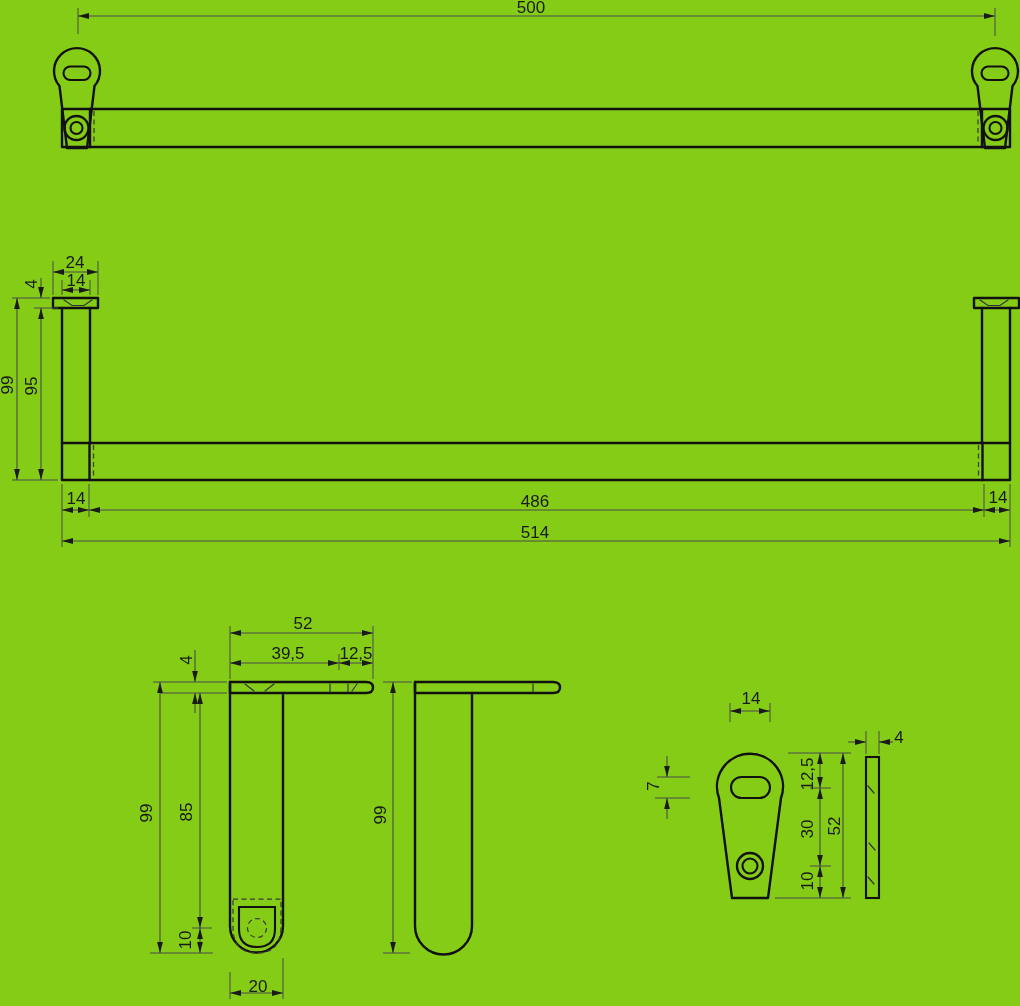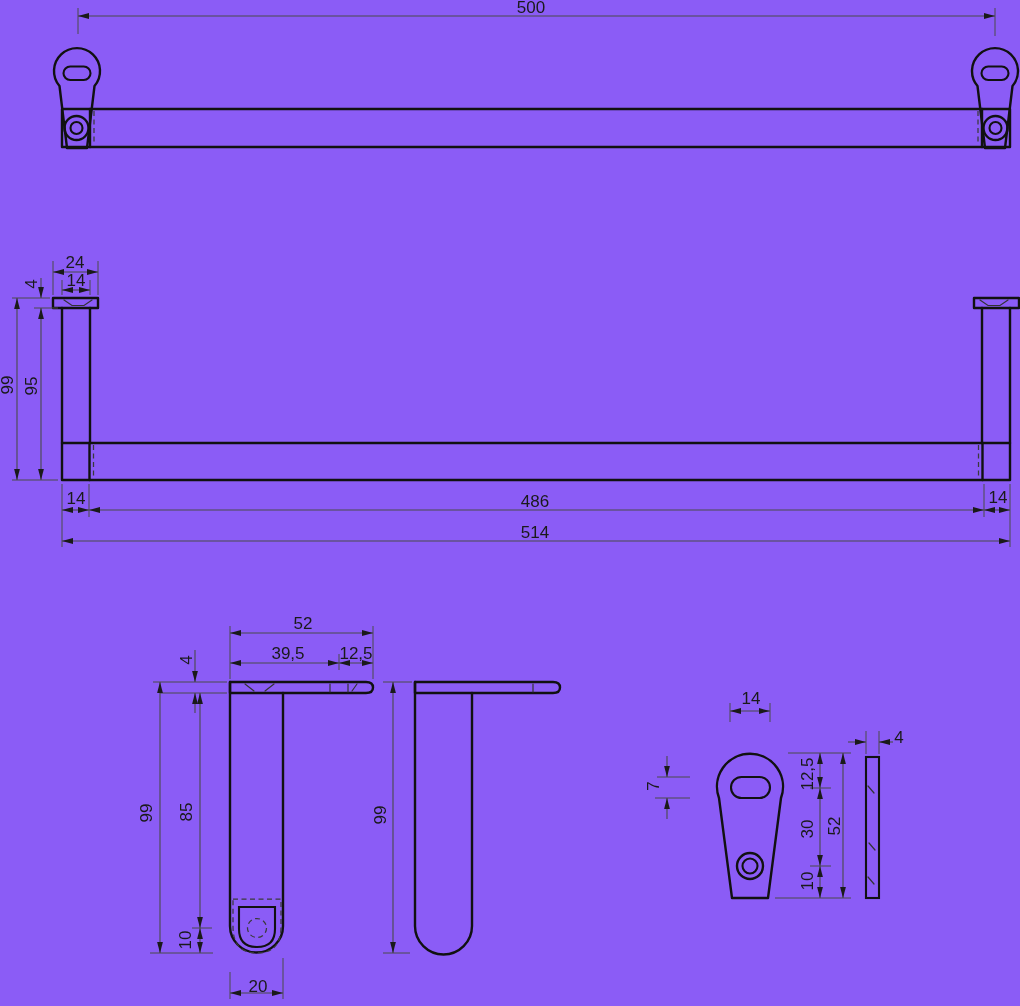--- a/index.html
+++ b/index.html
@@ -1,16 +1,16 @@
 <!DOCTYPE html>
 <html><head>
 <meta charset="utf-8">
 <style>
   html,body{margin:0;padding:0;background:#ffffff;}
-  .frame{position:relative;width:1020px;height:1006px;background:#8b5cf6;overflow:hidden;}
+  .frame{position:relative;width:1020px;height:1006px;background:#84cc16;overflow:hidden;}
   svg{display:block;font-family:"Liberation Sans",sans-serif;}
   .ol{stroke:#111111;stroke-width:2.4;fill:none;stroke-linecap:round;stroke-linejoin:round;}
   .ol2{stroke:#111111;stroke-width:2.1;fill:none;}
   .thin{stroke:#333333;stroke-width:1.2;fill:none;stroke-linecap:round;}
   .dash{stroke:#3a3a3a;stroke-width:1.25;fill:none;stroke-dasharray:5 3.5;}
   .ext{stroke:#4a4a4a;stroke-width:1;fill:none;}
   .dim{stroke:#4a4a4a;stroke-width:1.1;fill:none;}
   .dim-t{font-size:17px;fill:#1a1a1a;text-anchor:middle;}
 </style>
 </head>

